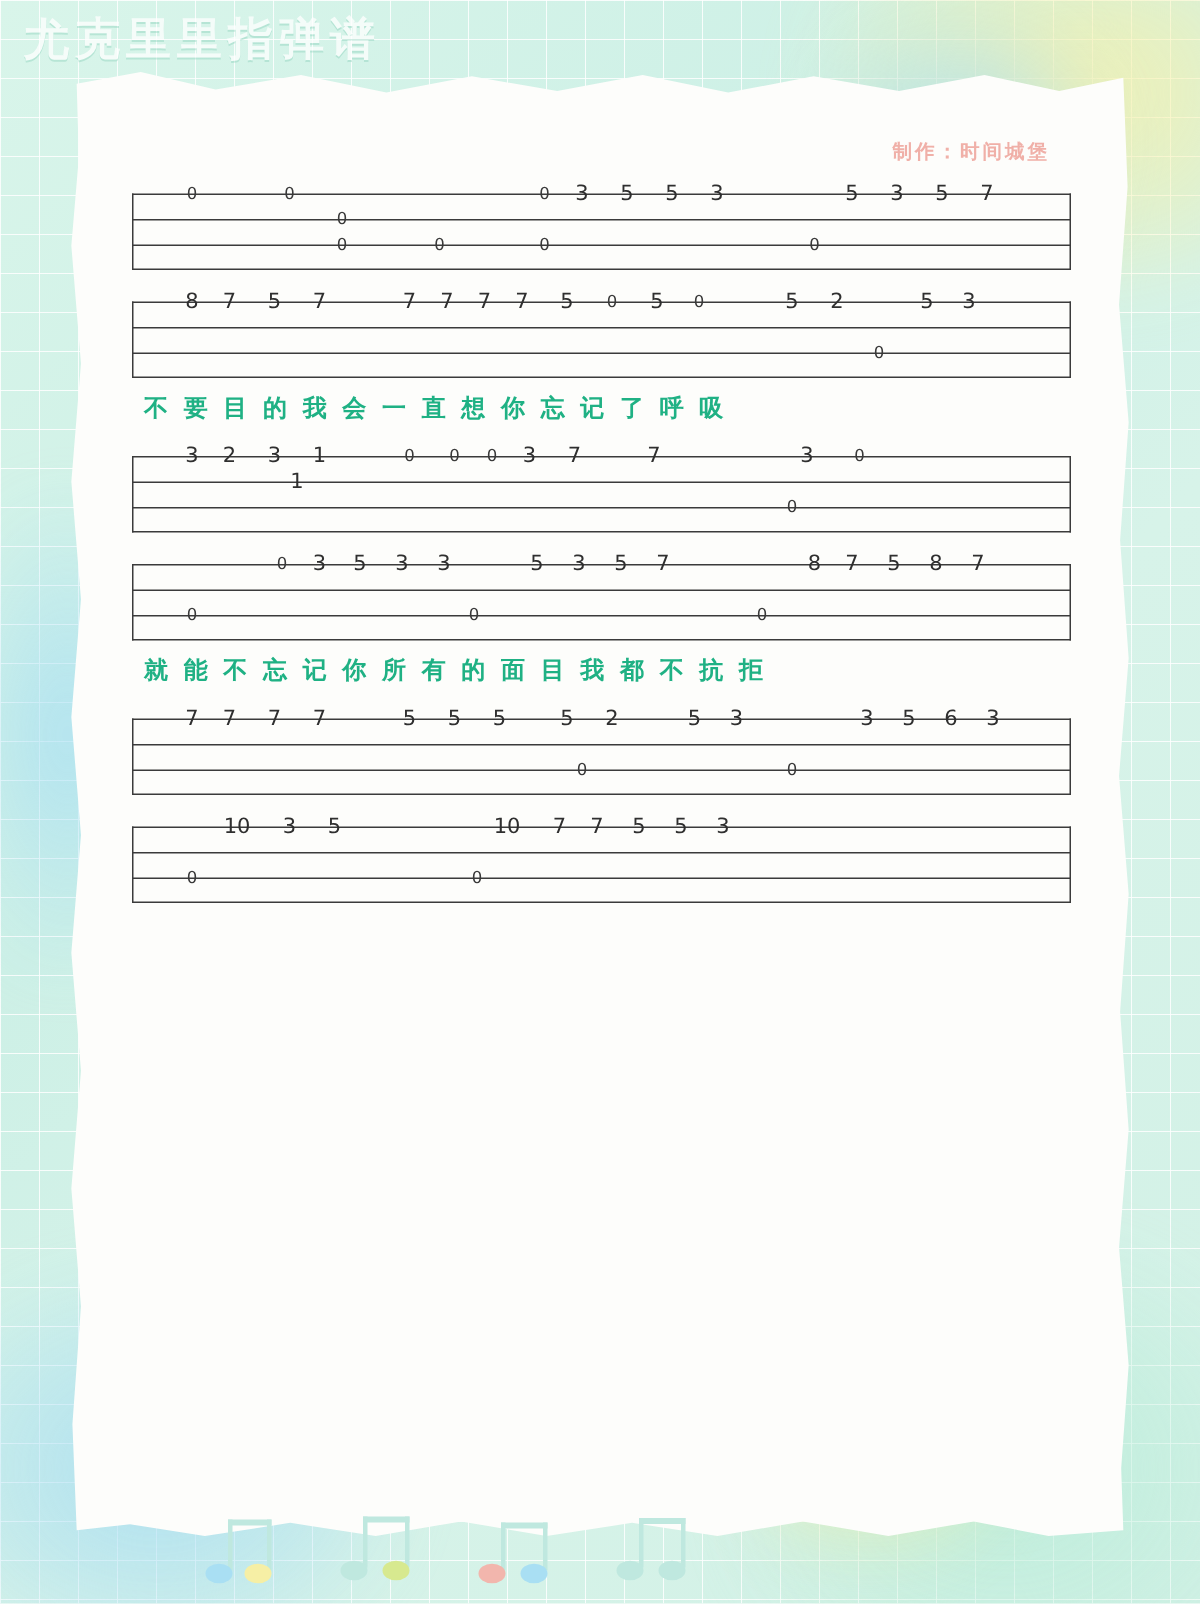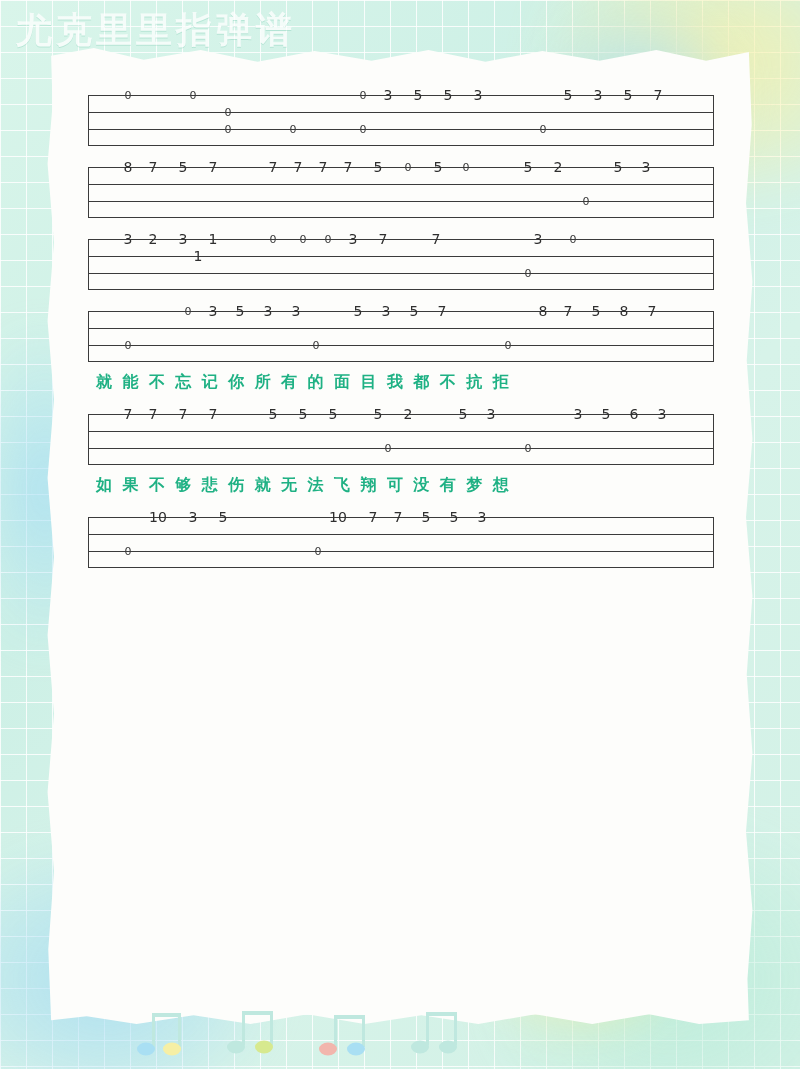--- a/index.html
+++ b/index.html
@@ -58,21 +58,21 @@
     left: -30px; top: 330px;
     width: 150px; height: 320px;
     background: radial-gradient(ellipse at 50% 50%, #a9dff3 0%, rgba(169,223,243,0.18) 60%, rgba(169,223,243,0) 80%);
   }
 
   
   .watermark {
     position: absolute;
     left: 16px;
     top: 6px;
-    font-size: 36px;
+    font-size: 30px;
     font-weight: bold;
     letter-spacing: 4px;
     color: #ffffff;
     opacity: 0.75;
     text-shadow: 0 1px 0 rgba(120,200,175,0.45);
     white-space: nowrap;
     z-index: 5;
   }
 
   
@@ -204,20 +204,21 @@
   <div class="wash wash-blue-ml"></div>
   <div class="wash wash-blue-bl"></div>
   <div class="wash wash-green-br"></div>
   <div class="wash wash-yellow-br"></div>
 </div>
 
 <div class="watermark">尤克里里指弹谱</div>
 
 <div class="sheet">
   <div class="sheet-inner">
+    <div class="credit">制作：时间城堡</div>
     <div class="systems" id="systems">
         <div class="system">
           <div class="stave">
             <div class="line l0"></div>
             <div class="line l1"></div>
             <div class="line l2"></div>
             <div class="line l3"></div>
             <div class="bar-left"></div>
             <div class="bar-right"></div>
             <span class="note box" style="left: 40px; top: 7px;">0</span>
@@ -257,20 +258,21 @@
             <span class="note" style="left: 290px; top: 7px;">5</span>
             <span class="note box" style="left: 320px; top: 7px;">0</span>
             <span class="note" style="left: 350px; top: 7px;">5</span>
             <span class="note box" style="left: 378px; top: 7px;">0</span>
             <span class="note" style="left: 440px; top: 7px;">5</span>
             <span class="note" style="left: 470px; top: 7px;">2</span>
             <span class="note" style="left: 530px; top: 7px;">5</span>
             <span class="note" style="left: 558px; top: 7px;">3</span>
             <span class="note box" style="left: 498px; top: 41px;">0</span>
           </div>
+          <div class="lyrics">不 要 目 的    我 会 一 直 想 你    忘 记 了 呼 吸</div>
         </div>
         <div class="system">
           <div class="stave">
             <div class="line l0"></div>
             <div class="line l1"></div>
             <div class="line l2"></div>
             <div class="line l3"></div>
             <div class="bar-left"></div>
             <div class="bar-right"></div>
             <span class="note" style="left: 40px; top: 7px;">3</span>
@@ -336,21 +338,20 @@
             <span class="note" style="left: 320px; top: 7px;">2</span>
             <span class="note" style="left: 375px; top: 7px;">5</span>
             <span class="note" style="left: 403px; top: 7px;">3</span>
             <span class="note" style="left: 490px; top: 7px;">3</span>
             <span class="note" style="left: 518px; top: 7px;">5</span>
             <span class="note" style="left: 546px; top: 7px;">6</span>
             <span class="note" style="left: 574px; top: 7px;">3</span>
             <span class="note box" style="left: 300px; top: 41px;">0</span>
             <span class="note box" style="left: 440px; top: 41px;">0</span>
           </div>
-          <div class="lyrics">如 果 不 够 悲 伤    就 无 法 飞 翔    可 没 有 梦 想</div>
         </div>
         <div class="system">
           <div class="stave">
             <div class="line l0"></div>
             <div class="line l1"></div>
             <div class="line l2"></div>
             <div class="line l3"></div>
             <div class="bar-left"></div>
             <div class="bar-right"></div>
             <span class="note" style="left: 70px; top: 7px;">10</span>

